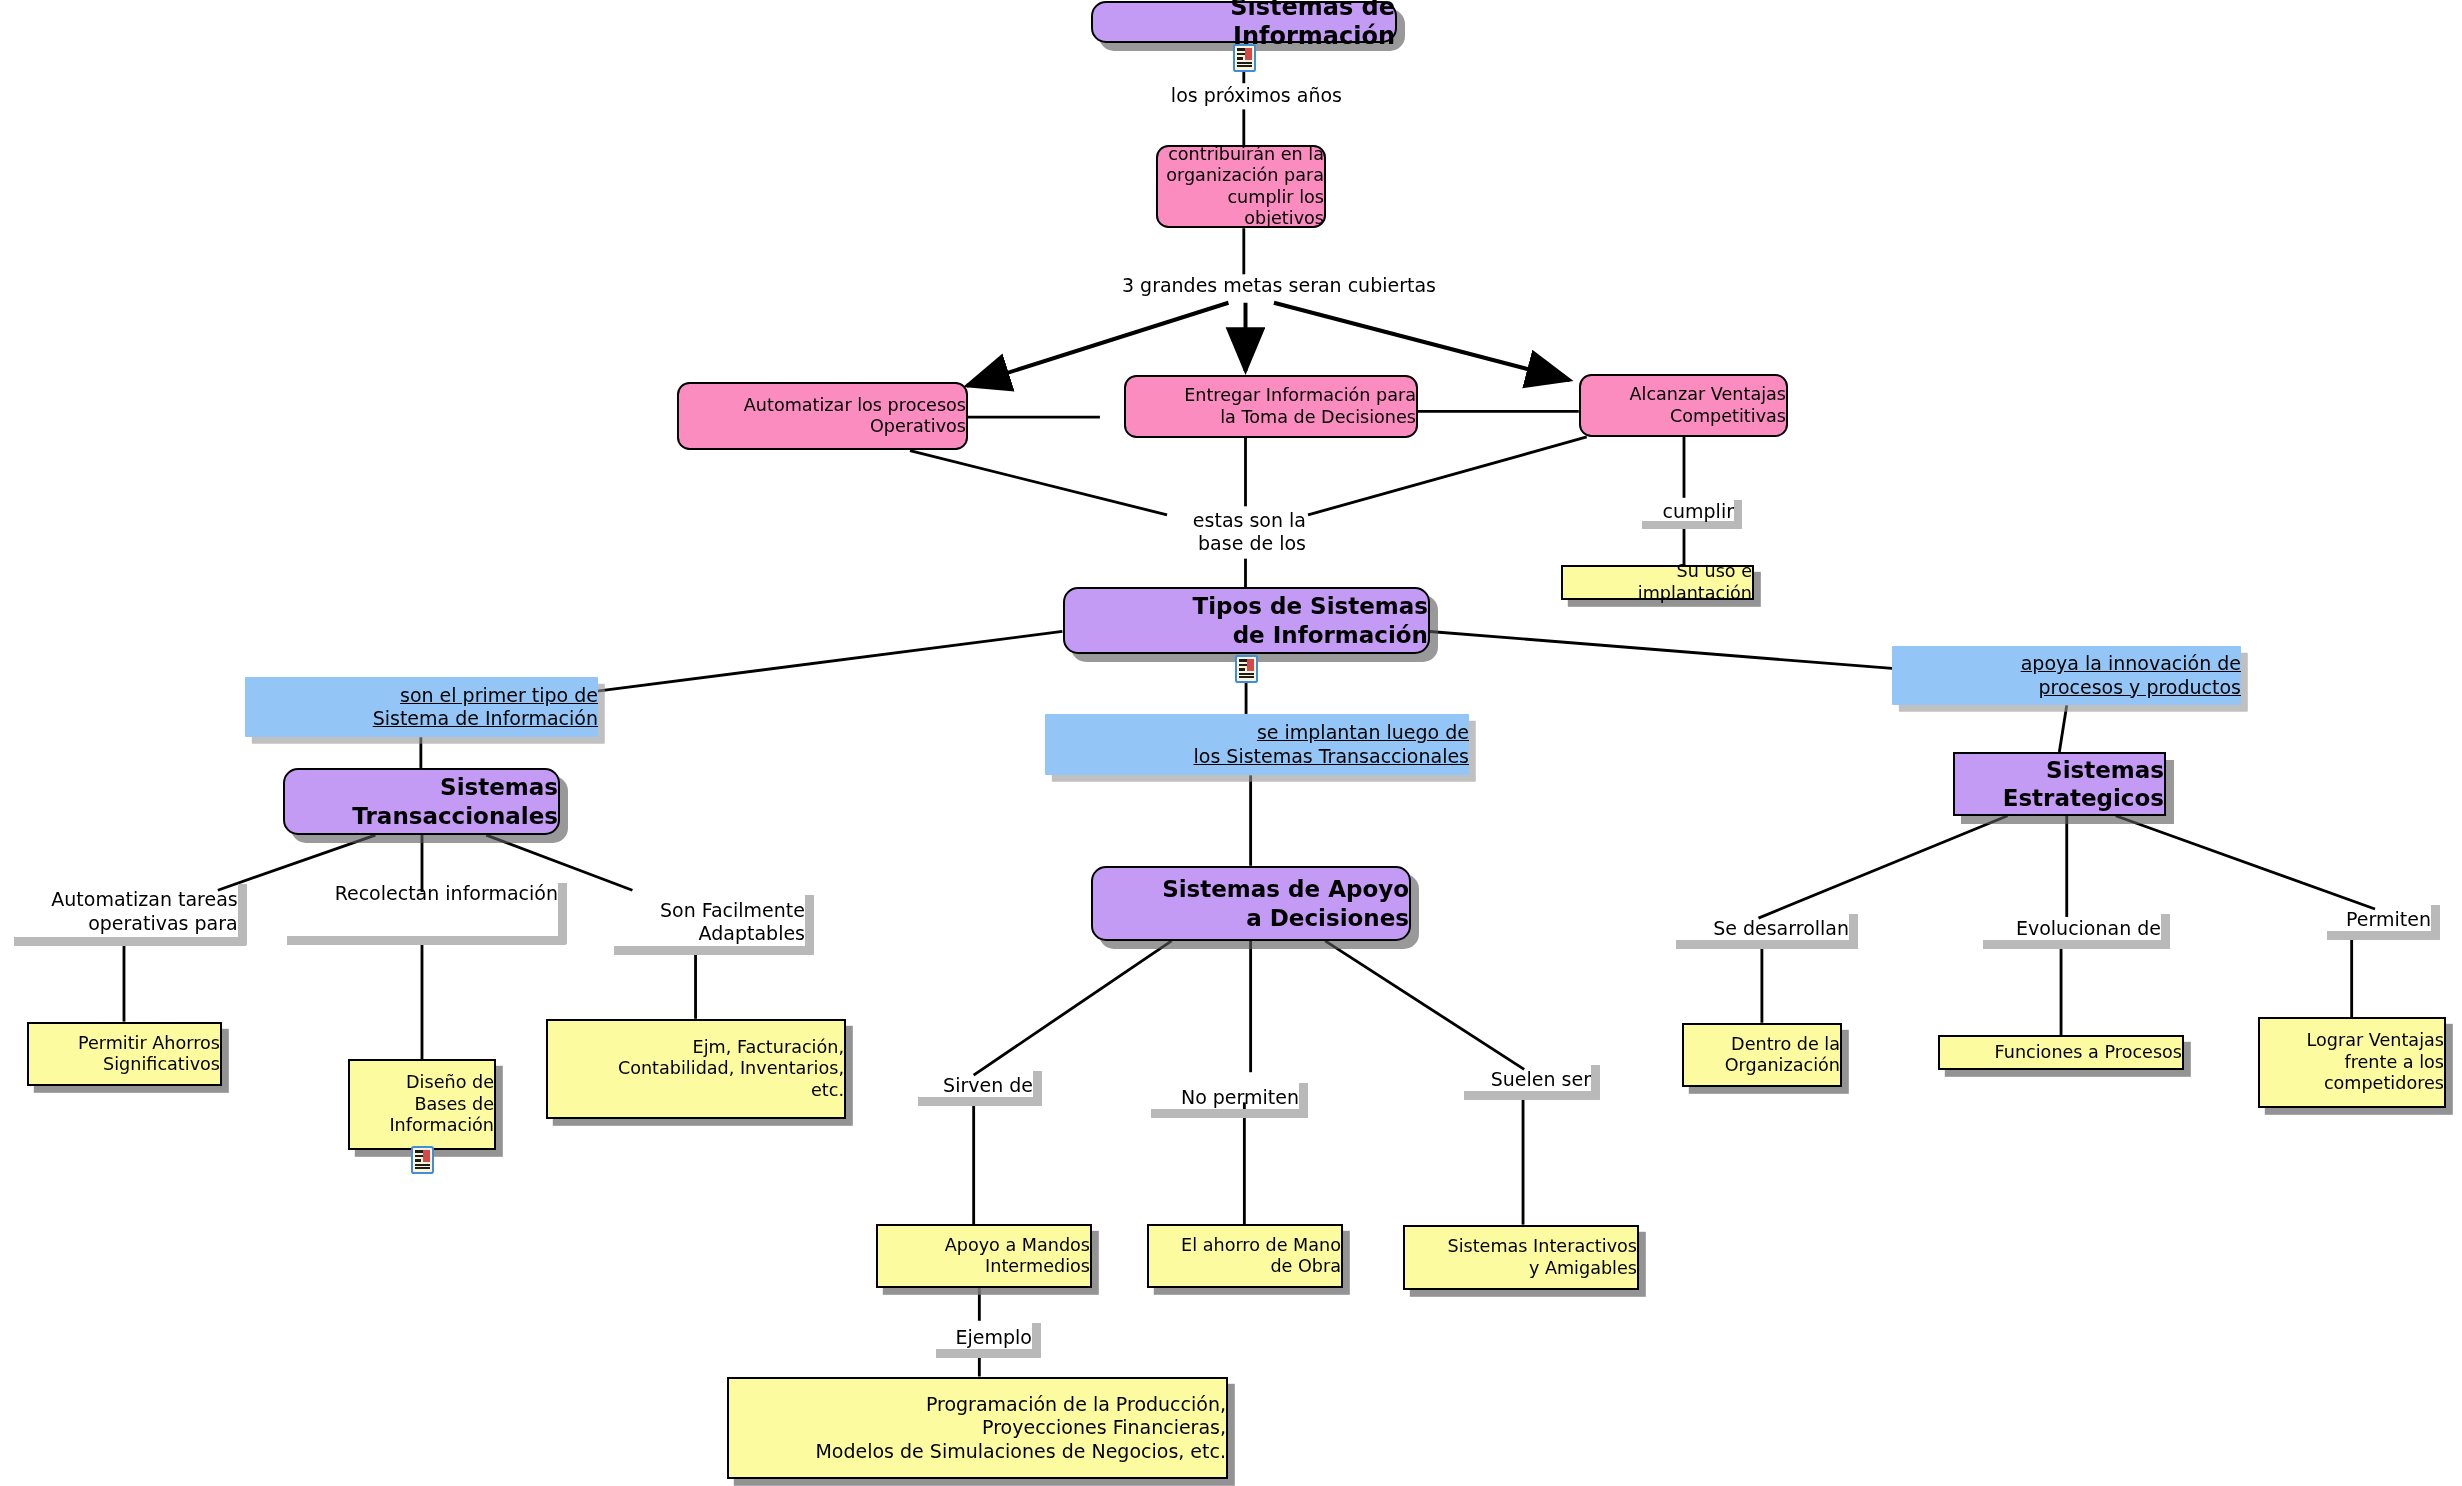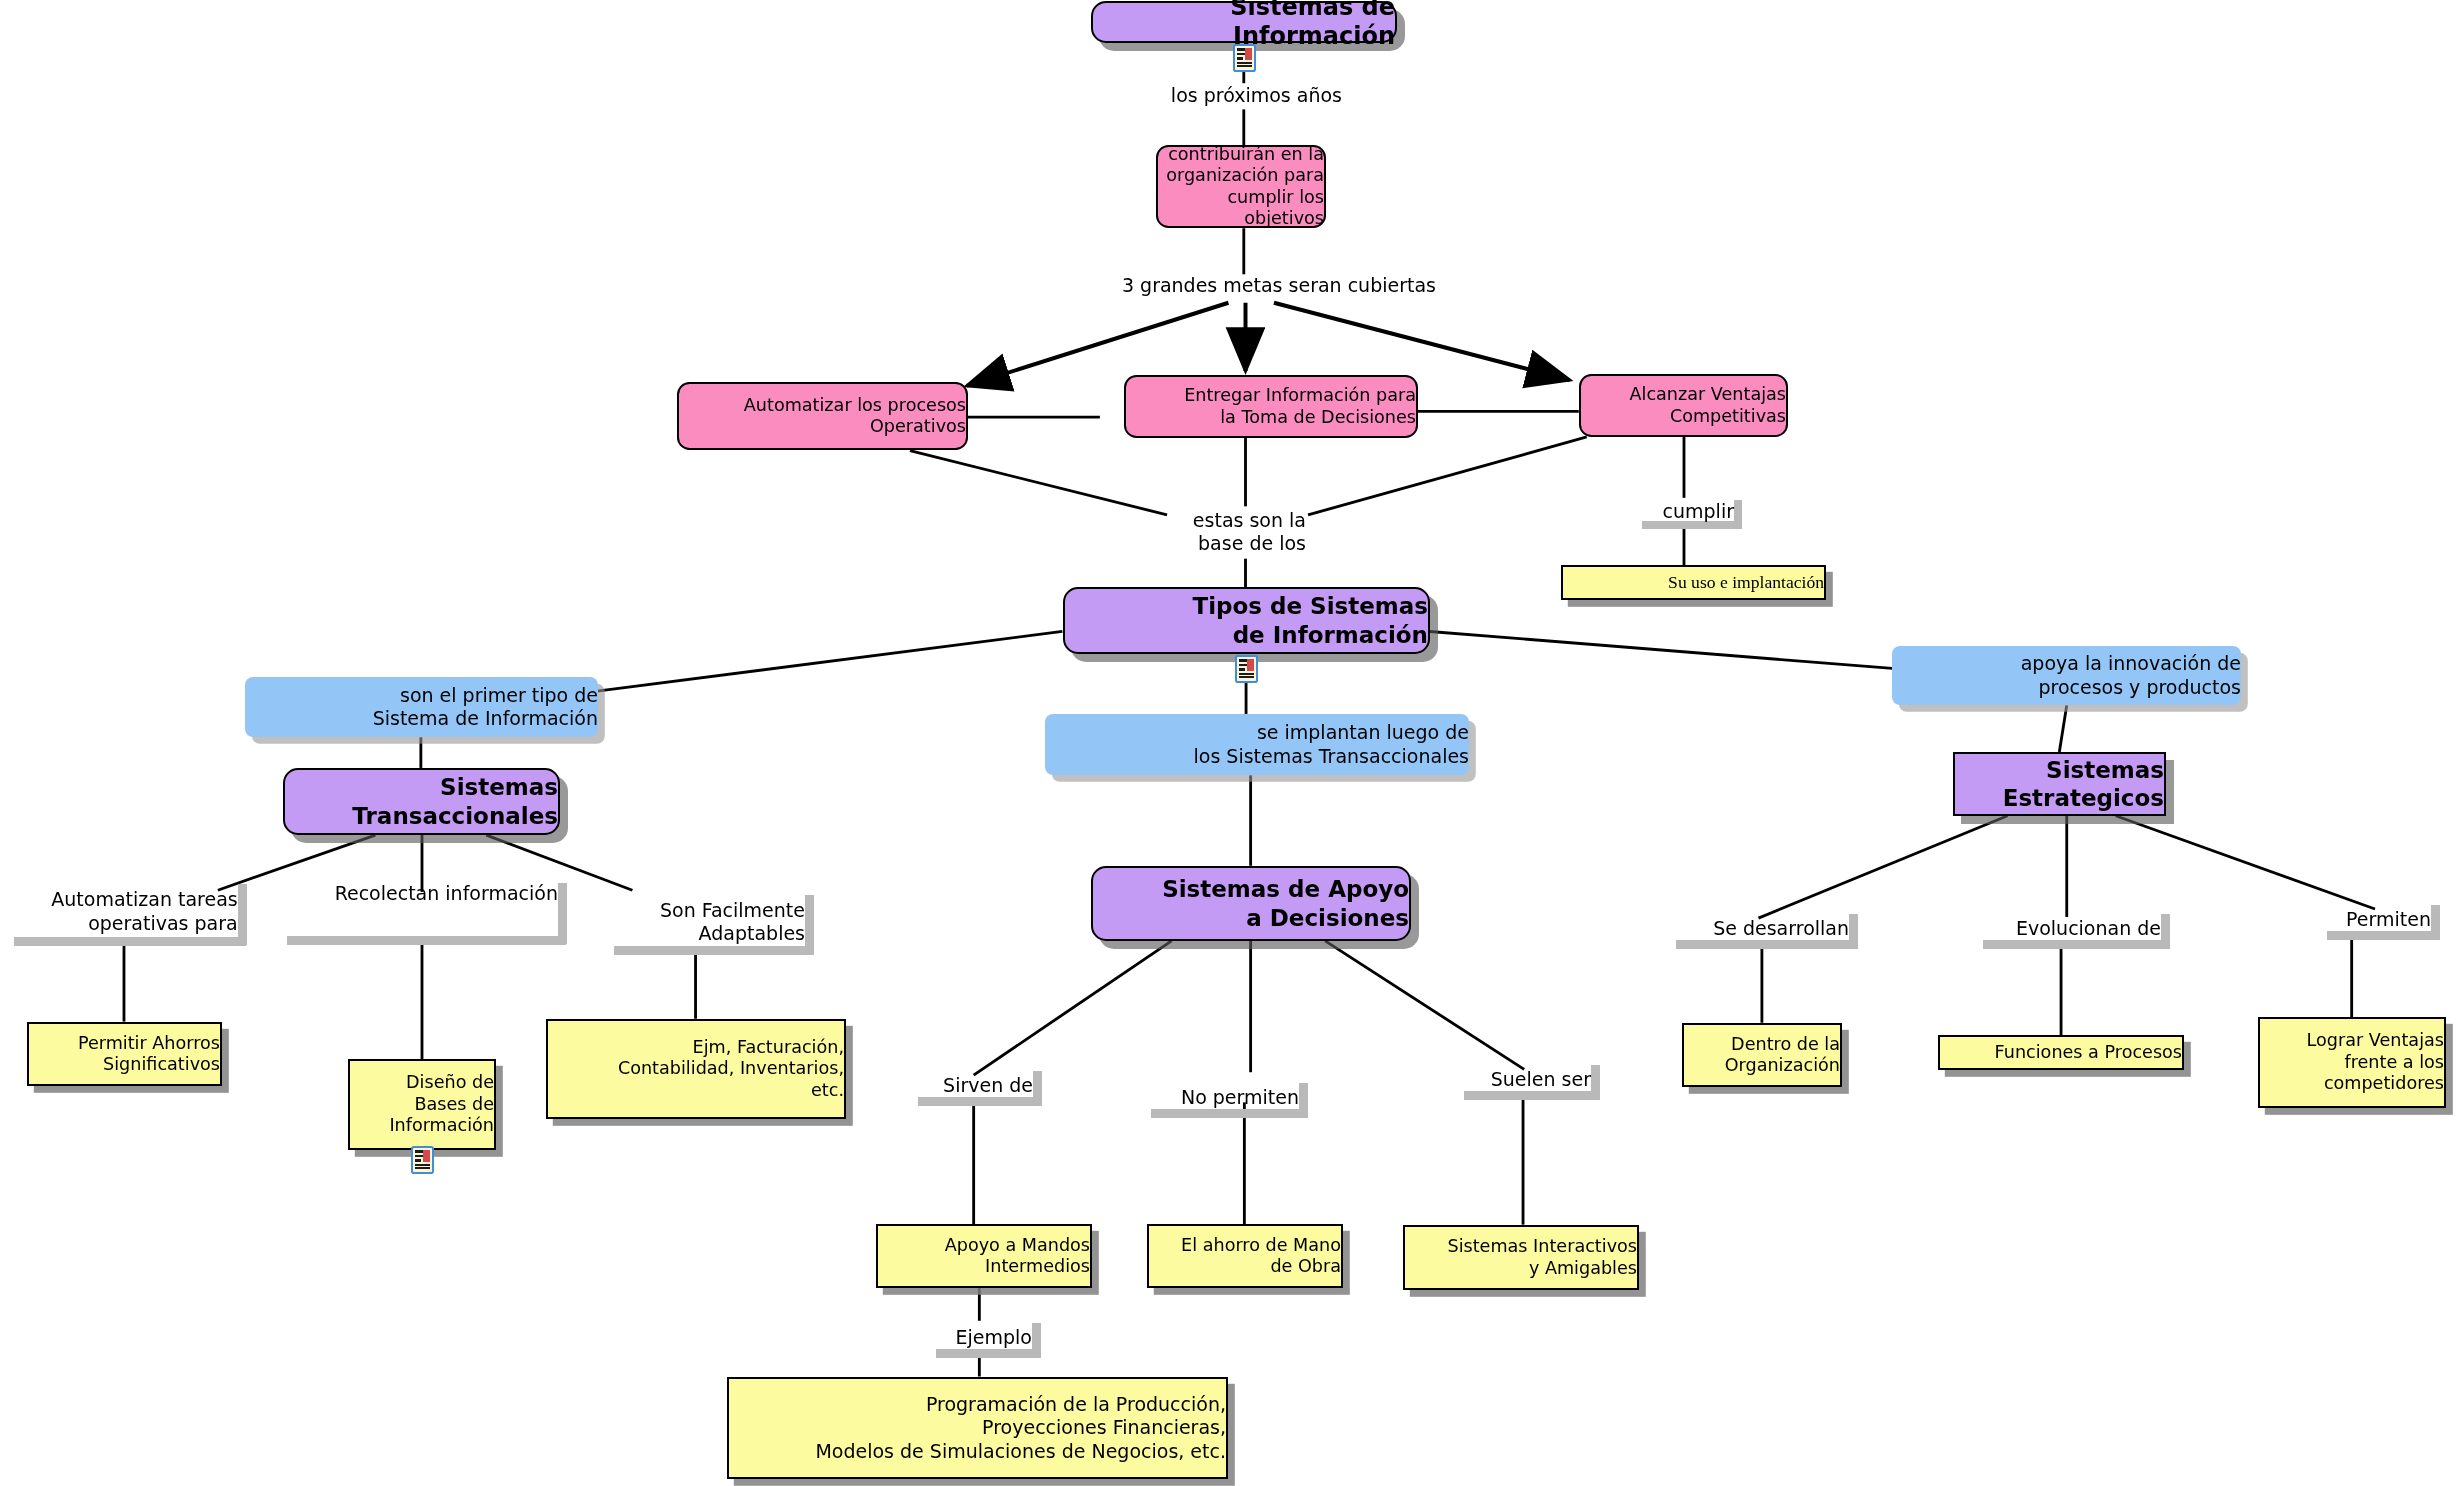--- a/index.html
+++ b/index.html
@@ -14,22 +14,22 @@
 
   
   .concept{background:#c39bf5;border:2.8px solid #000;border-radius:15px;
            font-weight:bold;box-shadow:8px 8px 0 rgba(90,90,90,.62);}
   
   .concept-sq{background:#c39bf5;border:2.8px solid #000;border-radius:0;
               font-weight:bold;box-shadow:8px 8px 0 rgba(90,90,90,.62);}
   
   .pink{background:#fb8cc0;border:2.8px solid #000;border-radius:12.5px;}
   
-  .blue{background:#93c6f7;border:none;border-radius:8px;
-        box-shadow:6.8px 6.8px 0 rgba(150,150,150,.60);}
+  .blue{background:#93c6f7;border:none;border-radius:1px;
+        box-shadow:6.8px 6.8px 0 rgba(150,150,150,.60);text-decoration:underline;}
   
   .yellow{background:#fdfba0;border:2.8px solid #000;border-radius:0;
           box-shadow:6.8px 6.8px 0 rgba(128,128,128,.85);}
   
   .link-plain{background:transparent;border:none;}
   
   .link-shadow{background:transparent;border:none;}
   .link-shadow .sh{position:absolute;background:#b9b9b9;}
 
   .doc-icon{position:absolute;width:23px;height:28.4px;background:#fbf6d8;
@@ -150,21 +150,21 @@
   <span class="txt">estas son la
 base de los</span>
 </div>
 
 <div class="node link-shadow" style="left:1634px;top:498px;width:100px;height:27px;font-size:19px;">
   <span class="sh" style="left:8px;top:23px;width:100px;height:8px;"></span>
   <span class="sh" style="left:100px;top:2.3px;width:8px;height:28.4px;"></span>
   <span class="txt" style="position:relative;">cumplir</span>
 </div>
 
-<div class="node yellow" style="left:1561px;top:565px;width:265px;height:35px;font-size:17.6px;font-family:Liberation Serif, serif;">
+<div class="node yellow" style="left:1561px;top:565px;width:193px;height:35px;font-size:17.6px;">
   <span class="txt">Su uso e implantación</span>
 </div>
 
 <div class="node concept" style="left:1063px;top:587px;width:367px;height:67px;font-size:23px;">
   <span class="txt">Tipos de Sistemas
 de Información</span>
 </div>
 <div class="doc-icon" style="left:1235px;top:655px;">
   <i style="left:2.3px;top:2.3px;width:8px;height:2.3px;"></i>
   <i style="left:2.3px;top:6.8px;width:8px;height:2.3px;"></i>

